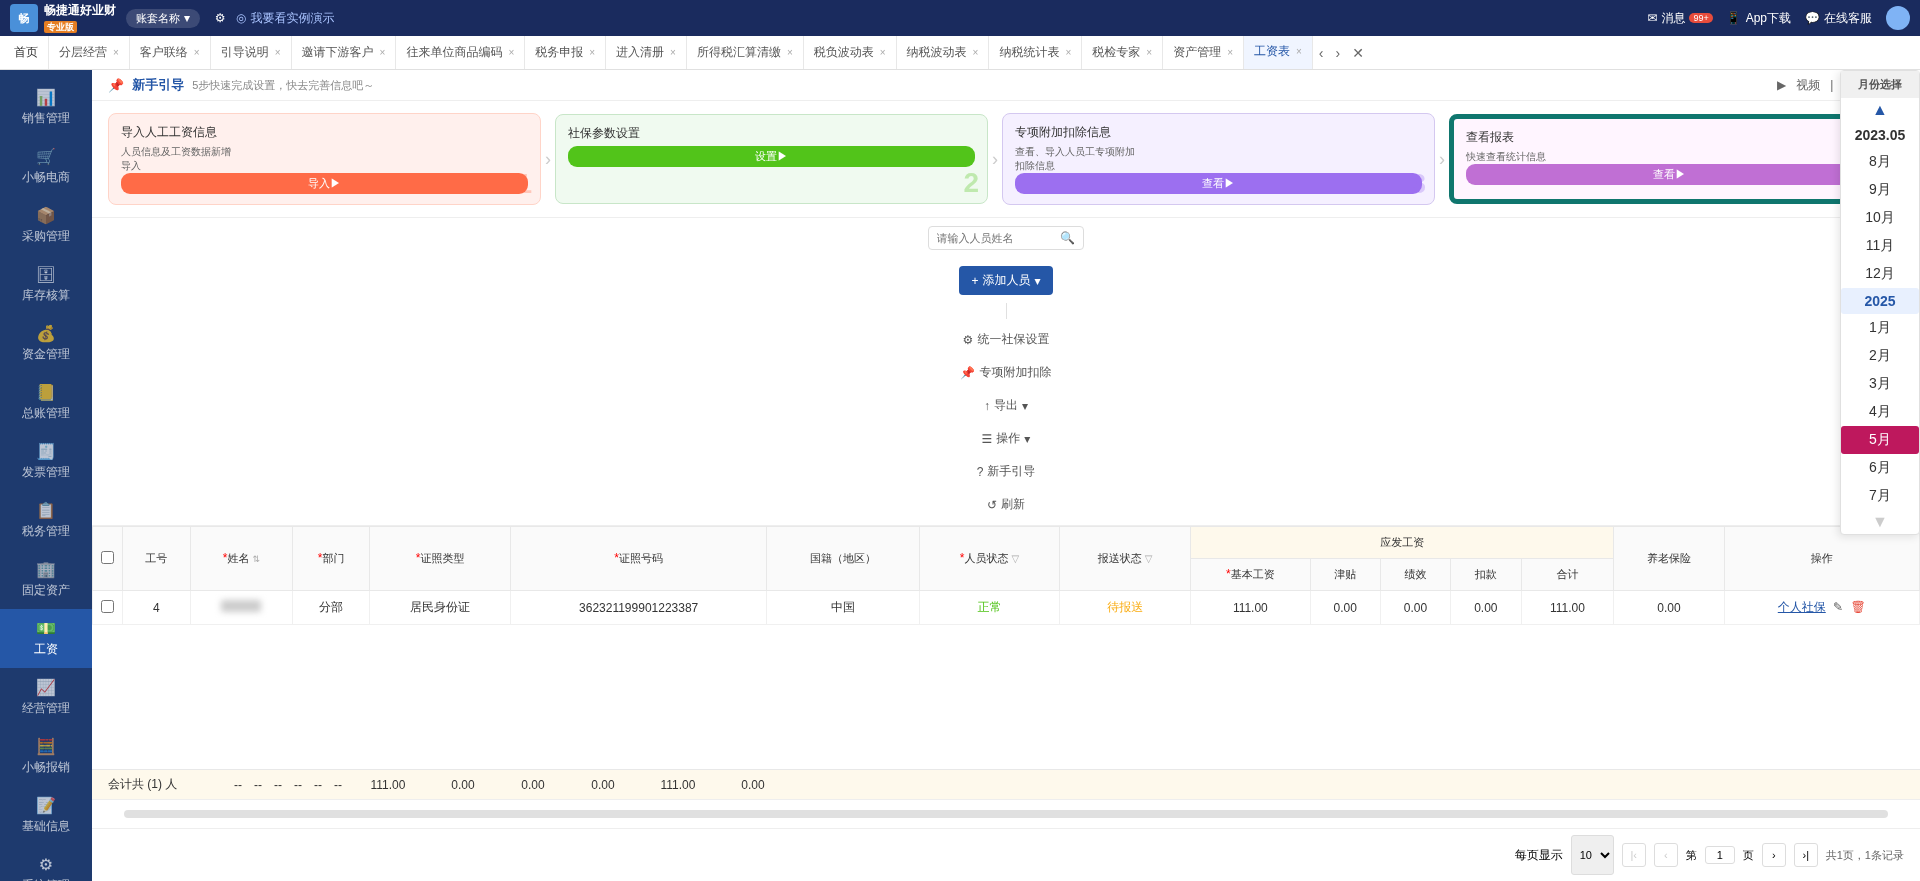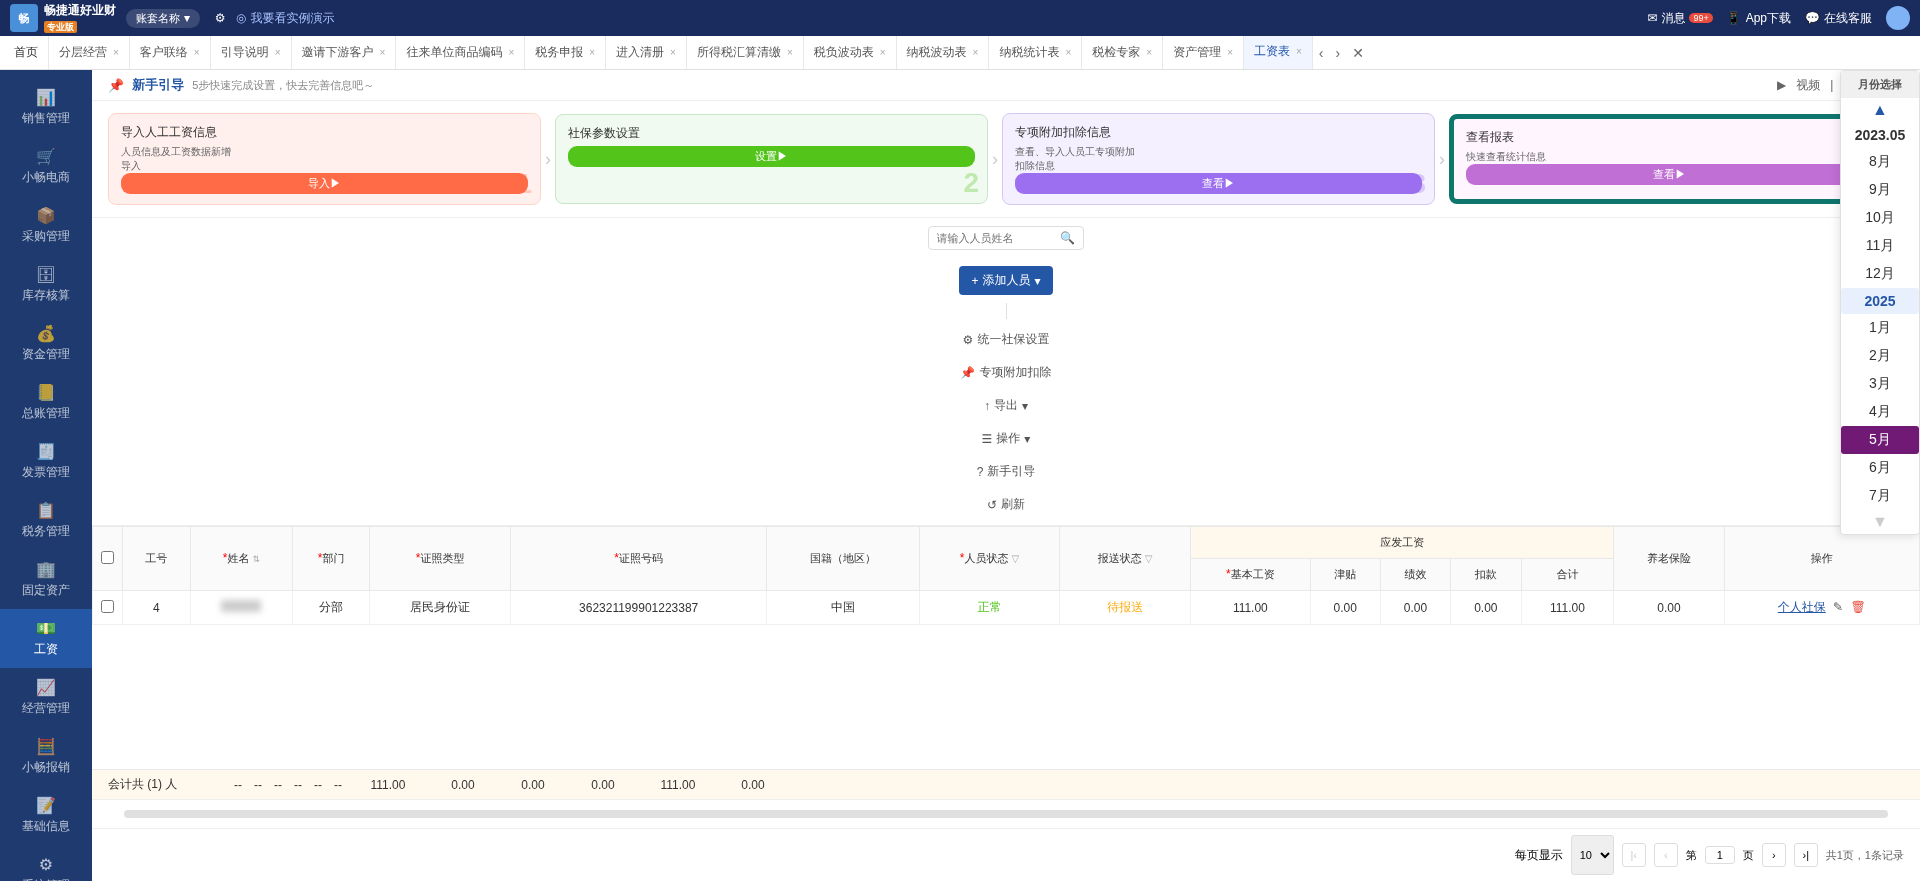--- a/index.html
+++ b/index.html
@@ -465,21 +465,21 @@
       gap: 6px;
     }
     .month-item {
       padding: 5px 6px;
       text-align: center;
       cursor: pointer;
       font-size: 14px;
       color: #333;
     }
     .month-item.active {
-      background: #701a75;
+      background: #be185d;
       color: white;
       border-radius: 3px;
     }
     .scrollbar-handle {
       height: 8px;
       background: #e0e0e0;
       border-radius: 4px;
       margin: 6px 16px;
     }
 

